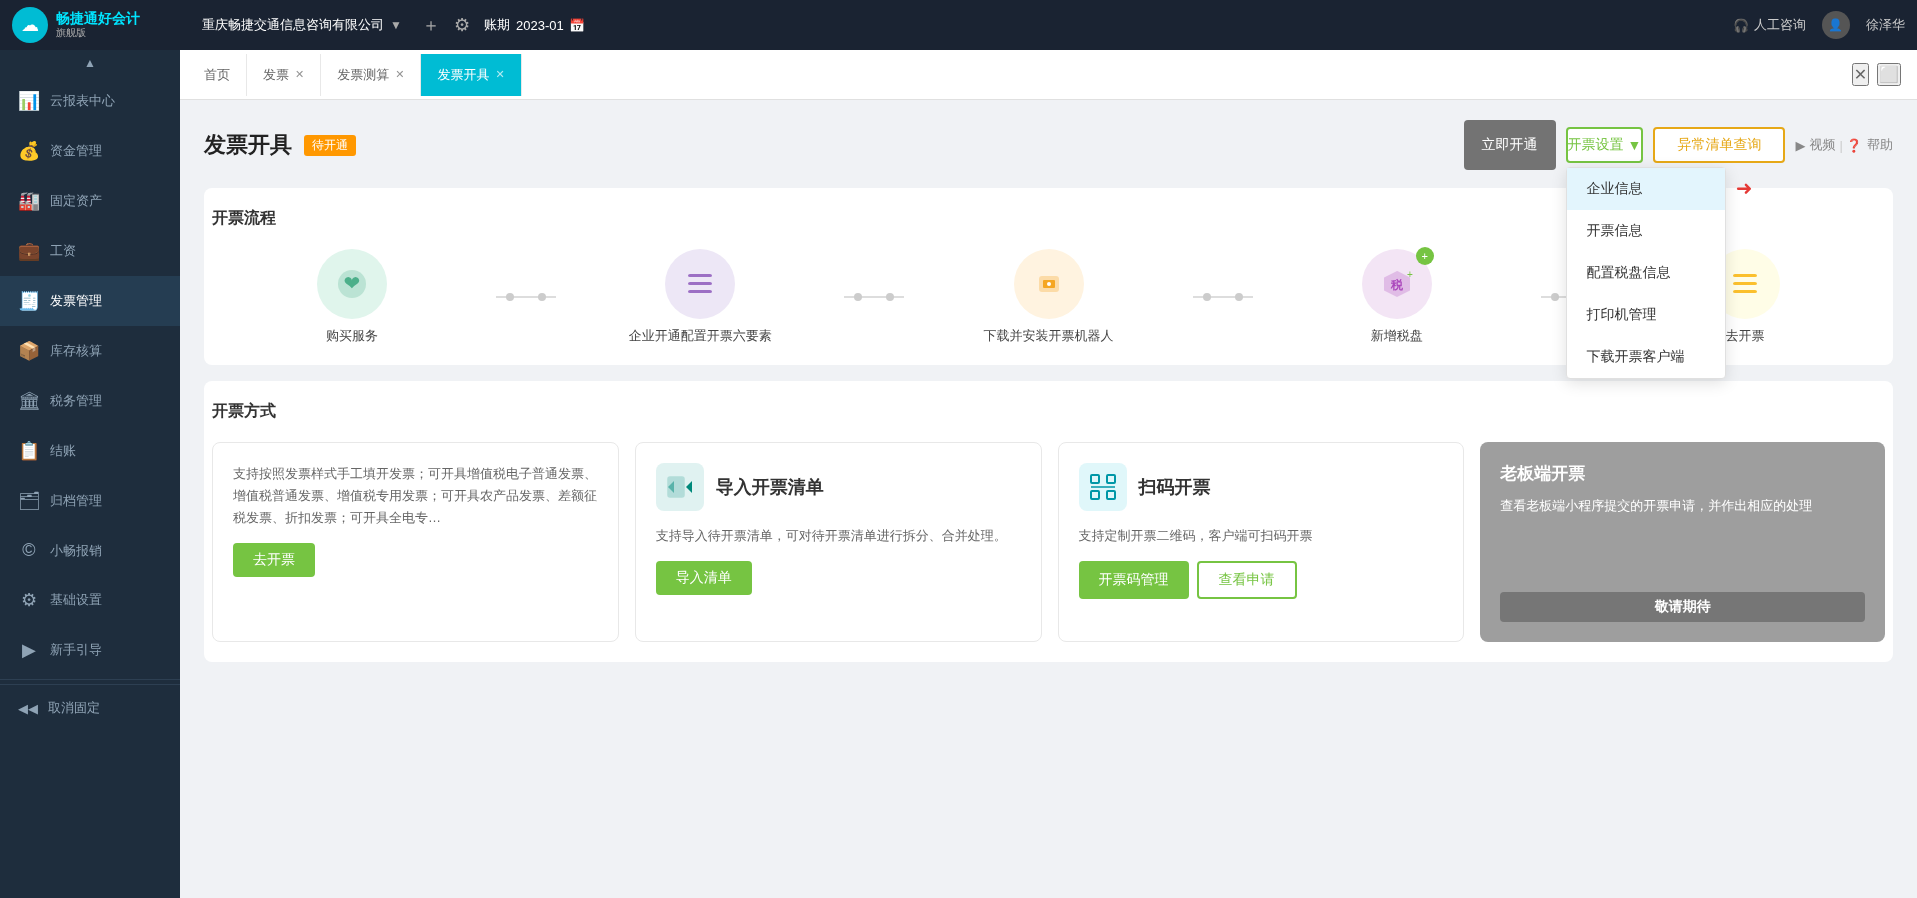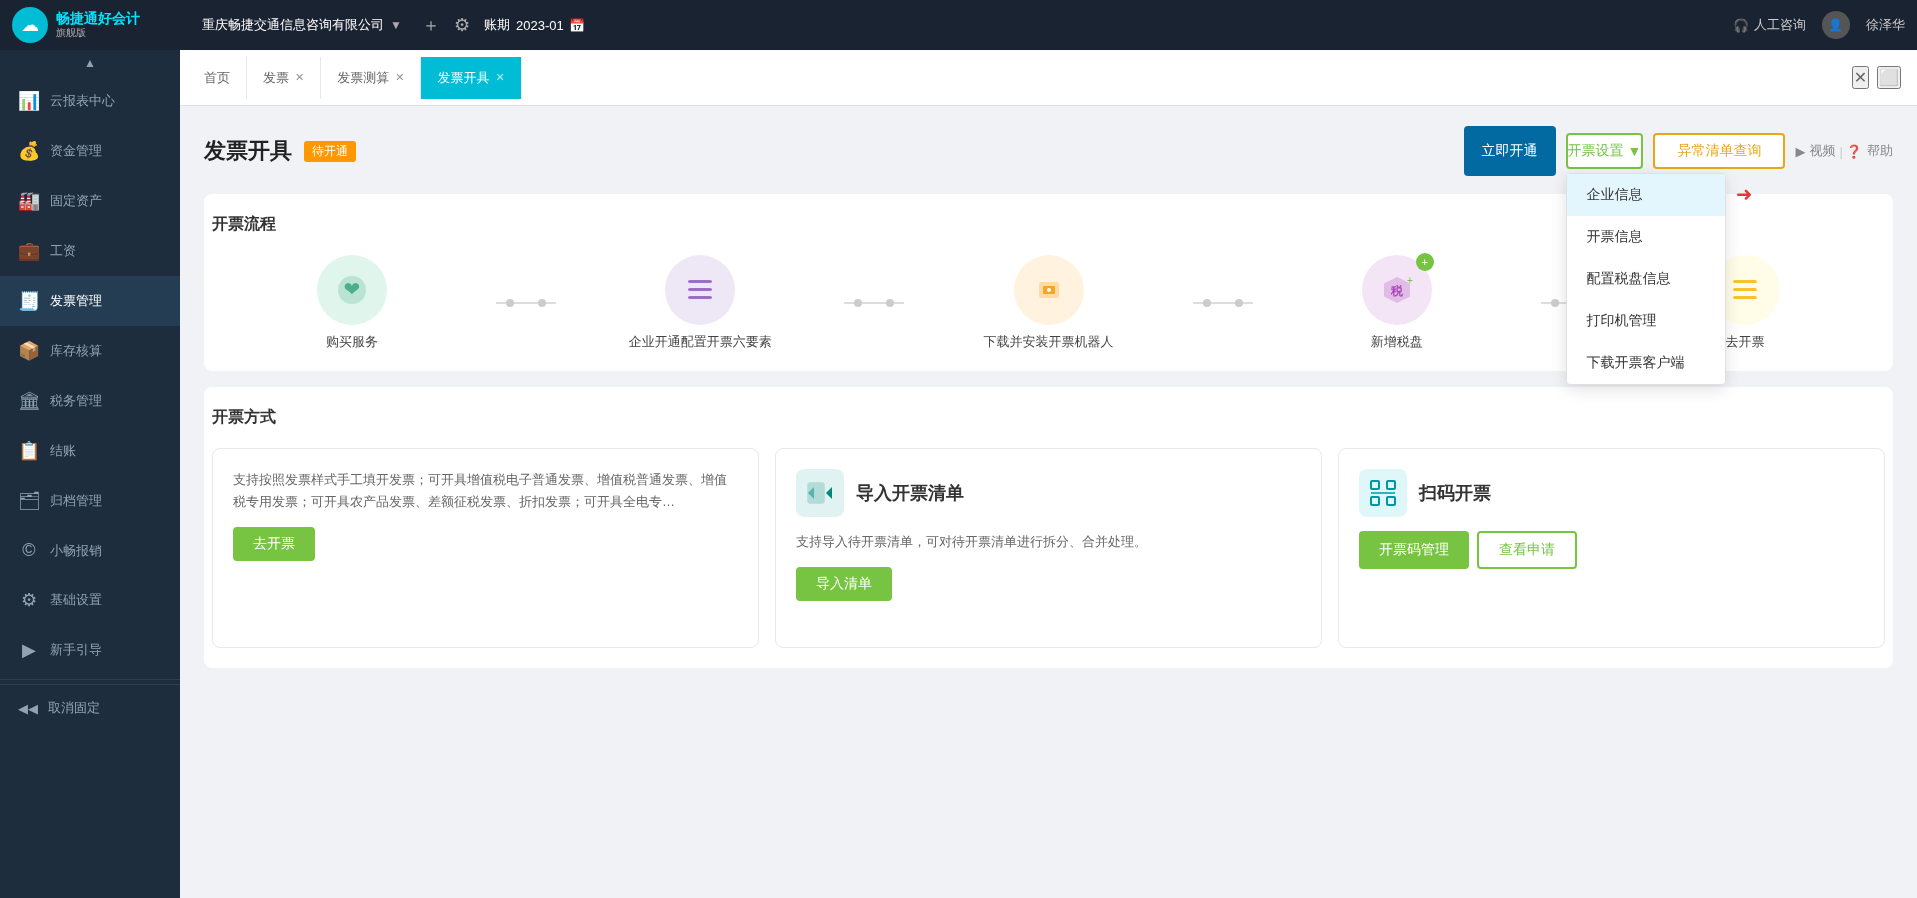--- a/index.html
+++ b/index.html
@@ -83,21 +83,21 @@
       color: #8fa3b5; font-size: 13px; cursor: pointer;
       display: flex; align-items: center; gap: 10px;
       border-top: 1px solid #2d3f52;
     }
 
     
     .main { flex: 1; display: flex; flex-direction: column; overflow: hidden; }
 
     
     .tab-bar {
-      background: #fff; height: 56px;
+      background: #fff; height: 50px;
       display: flex; align-items: center;
       border-bottom: 1px solid #e0e0e0;
       padding: 0 8px;
       gap: 0;
     }
     .tab {
       height: 42px; padding: 0 16px;
       display: flex; align-items: center; gap: 6px;
       font-size: 13px; color: #666; cursor: pointer;
       border-right: 1px solid #e8e8e8;
@@ -124,21 +124,21 @@
     .page-title { font-size: 22px; font-weight: bold; color: #222; }
     .status-badge {
       background: #ff9800; color: #fff;
       font-size: 12px; padding: 2px 8px;
       border-radius: 3px;
     }
     .title-actions {
       margin-left: auto; display: flex; align-items: center; gap: 10px;
     }
     .btn-primary {
-      background: #0369a1; color: #fff;
+      background: #737373; color: #fff;
       border: none; border-radius: 4px;
       padding: 16px 18px; font-size: 14px; cursor: pointer;
     }
     .btn-outline-green {
       background: #fff; color: #76c442;
       border: 2px solid #76c442; border-radius: 4px;
       padding: 7px 0; font-size: 14px; cursor: pointer;
       display: flex; align-items: center; gap: 4px; position: relative;
     }
     .btn-outline-yellow {
@@ -535,23 +535,31 @@
                 <svg width="32" height="32" viewBox="0 0 32 32">
                   <rect x="4" y="4" width="8" height="8" rx="1" fill="none" stroke="#0097a7" stroke-width="2"></rect>
                   <rect x="20" y="4" width="8" height="8" rx="1" fill="none" stroke="#0097a7" stroke-width="2"></rect>
                   <rect x="4" y="20" width="8" height="8" rx="1" fill="none" stroke="#0097a7" stroke-width="2"></rect>
                   <rect x="20" y="20" width="8" height="8" rx="1" fill="none" stroke="#0097a7" stroke-width="2"></rect>
                   <line x1="4" y1="16" x2="28" y2="16" stroke="#0097a7" stroke-width="1.5"></line>
                 </svg>
               </div>
               <span class="method-title">扫码开票</span>
             </div>
+            <div class="method-desc">支持定制开票二维码，客户端可扫码开票</div>
             <div class="method-btns">
               <button class="method-btn">开票码管理</button>
               <button class="method-btn outline">查看申请</button>
             </div>
           </div>
 
+          <div class="old-board-card">
+            <div>
+              <div class="old-board-title">老板端开票</div>
+              <div class="old-board-desc">查看老板端小程序提交的开票申请，并作出相应的处理</div>
+            </div>
+            <div class="old-board-overlay">敬请期待</div>
+          </div>
         </div>
       </div>
     </div>
   </div>
 </div>
 
 </body></html>

